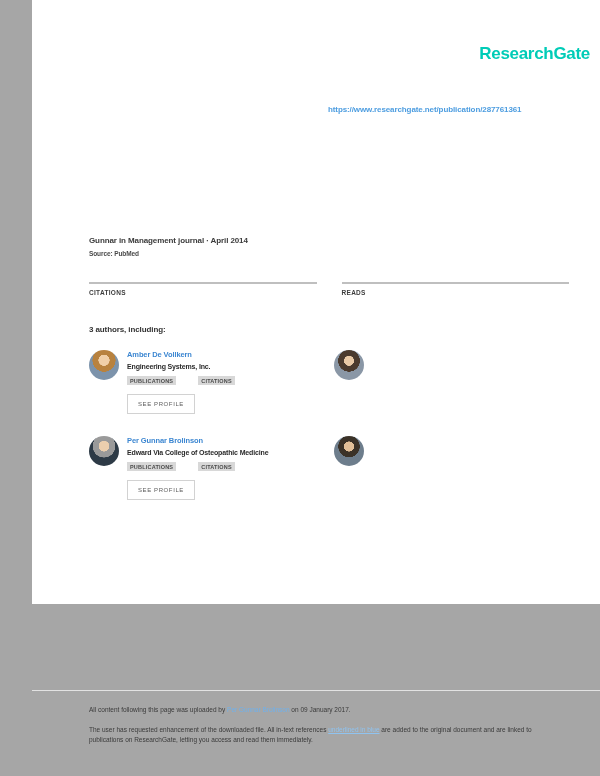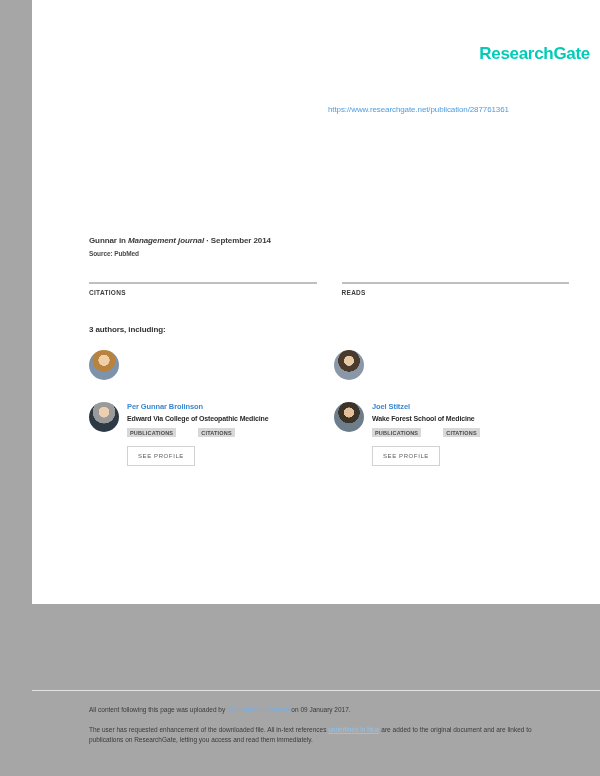--- a/index.html
+++ b/index.html
@@ -19,36 +19,36 @@
 
   
   .rg-logo{
     position:absolute;top:44px;right:42px;
     font-size:17px;font-weight:bold;letter-spacing:-0.3px;
     color:#00ccb7;
     filter:blur(0.25px);
   }
   .rg-url{
     position:absolute;top:105px;left:296px;
-    font-size:8px;font-weight:normal;
+    font-size:8px;font-weight:bold;
     color:#4d9de0;
     letter-spacing:-0.1px;
     filter:blur(0.5px);
   }
 
   
   .meta{
     position:absolute;left:57px;top:236px;width:480px;
   }
   .meta-line{
     font-size:8px;color:#3b3b3b;font-weight:bold;
     filter:blur(0.45px);letter-spacing:-0.1px;
     white-space:nowrap;
   }
-  .meta-line .jrnl{font-style:italic;}
+  .meta-line .jrnl{}
   .meta-src{
     margin-top:5px;
     font-size:6.5px;color:#4a4a4a;font-weight:bold;
     filter:blur(0.45px);letter-spacing:-0.1px;
   }
 
   
   .stats{
     position:absolute;left:57px;top:282px;width:480px;
     display:flex;gap:25px;
@@ -149,21 +149,21 @@
   <div class="rg-logo">ResearchGate</div>
 
   <div class="rg-url">https://www.researchgate.net/publication/287761361</div>
 
   <div class="meta">
     <div class="meta-line">
       <span>Gunnar</span>
       <span>in</span>
       <span class="jrnl">Management journal</span>
       <span>·</span>
-      <span>September 2014</span>
+      <span>April 2014</span>
     </div>
     <div class="meta-src">Source: PubMed</div>
   </div>
 
   <div class="stats">
     <div class="stat-col">
       <div class="stat-rule"></div>
       <div class="stat-label">CITATIONS</div>
       <div class="stat-value"></div>
     </div>
@@ -173,20 +173,29 @@
       <div class="stat-value"></div>
     </div>
   </div>
 
   <div class="authors-head">3 authors, including:</div>
 
   <div class="authors-grid">
 
     <div class="author">
       <div class="avatar av-a"></div>
+      <div class="a-body">
+        <div class="a-name">Amber De Vollkern</div>
+        <div class="a-aff">Engineering Systems, Inc.</div>
+        <div class="a-stats">
+          <span class="a-stat">PUBLICATIONS</span>
+          <span class="a-stat">CITATIONS</span>
+        </div>
+        <div class="see-profile">SEE PROFILE</div>
+      </div>
     </div>
 
     <div class="author">
       <div class="avatar av-b"></div>
     </div>
 
     <div class="author">
       <div class="avatar av-c"></div>
       <div class="a-body">
         <div class="a-name">Per Gunnar Brolinson</div>
@@ -194,29 +203,20 @@
         <div class="a-stats">
           <span class="a-stat">PUBLICATIONS</span>
           <span class="a-stat">CITATIONS</span>
         </div>
         <div class="see-profile">SEE PROFILE</div>
       </div>
     </div>
 
     <div class="author">
       <div class="avatar av-d"></div>
-      <div class="a-body">
-        <div class="a-name">Joel Stitzel</div>
-        <div class="a-aff">Wake Forest School of Medicine</div>
-        <div class="a-stats">
-          <span class="a-stat">PUBLICATIONS</span>
-          <span class="a-stat">CITATIONS</span>
-        </div>
-        <div class="see-profile">SEE PROFILE</div>
-      </div>
     </div>
 
   </div>
 
   <div class="footer-sep"></div>
 
   <div class="footer">
     <div class="f-line1">
       <span>All content following this page was uploaded by </span><span class="f-link">Per Gunnar Brolinson</span><span> on 09 January 2017.</span>
     </div>

